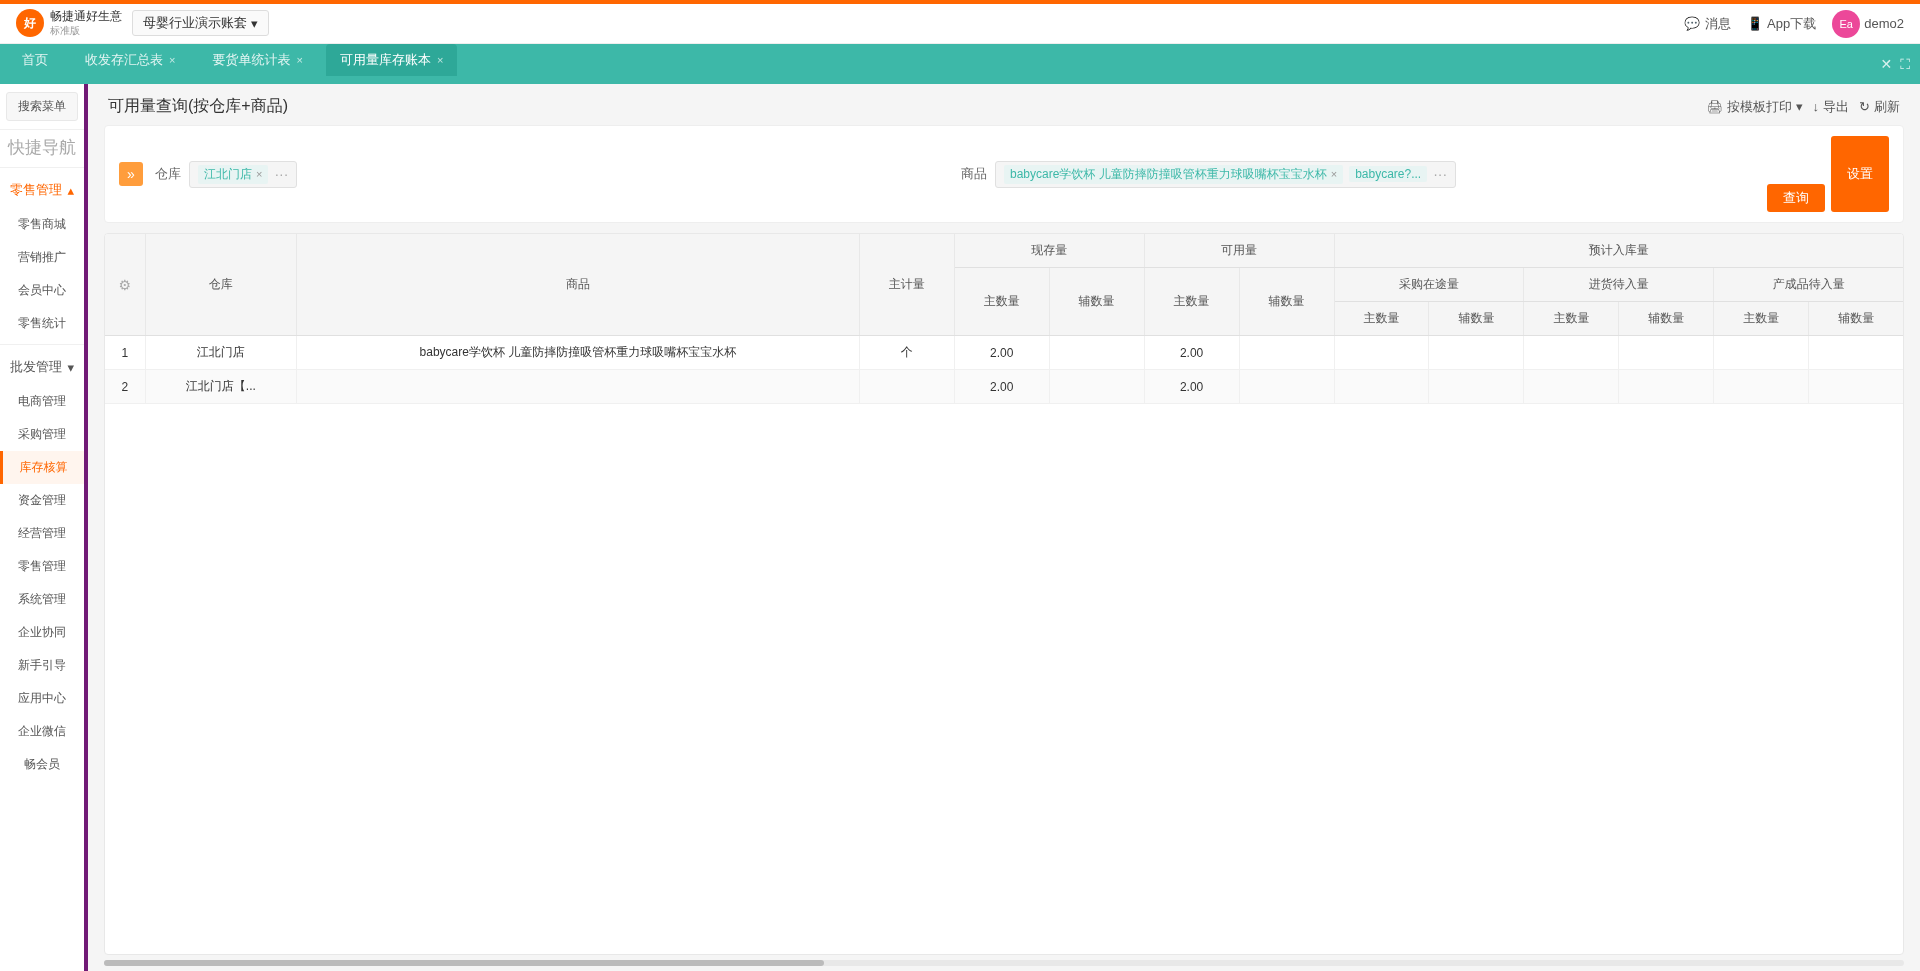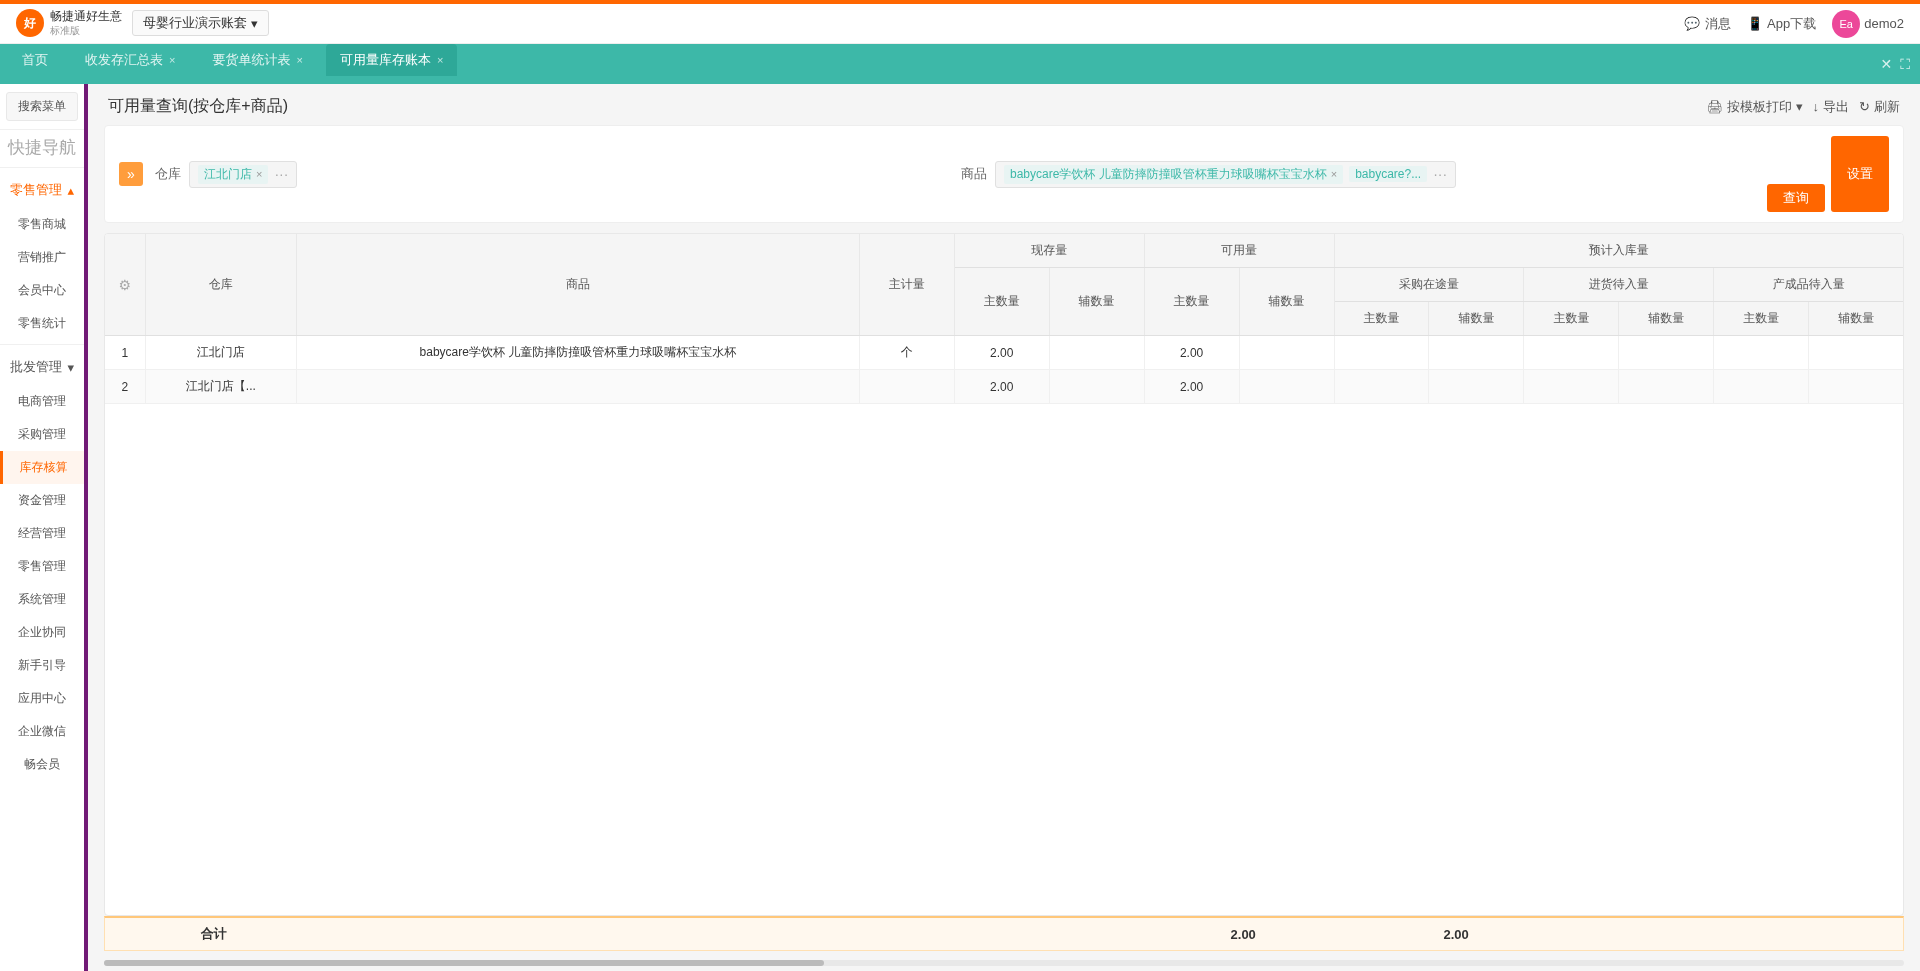--- a/index.html
+++ b/index.html
@@ -324,42 +324,20 @@
             <td></td>
             <td></td>
             <td></td>
             <td></td>
           </tr>
         </tbody>
       </table>
       <div style="flex:1;"></div>
     </div>
 
-    <div style="margin:0 16px 4px;background:#fff8ee;border:1px solid #ffe0b2;border-top:2px solid #ffc77a;display:flex;align-items:center;">
-      <table style="width:100%;border-collapse:collapse;font-size:13px;">
-        <tbody>
-            <tr class="total-row">
-          <td style="width:40px;padding:7px 10px;"></td>
-          <td style="padding:7px 10px;font-weight:600;text-align:center;">合计</td>
-          <td style="min-width:260px;padding:7px 10px;"></td>
-          <td style="padding:7px 10px;"></td>
-          <td style="padding:7px 16px 7px 10px;text-align:right;font-weight:700;">2.00</td>
-          <td style="padding:7px 10px;"></td>
-          <td style="padding:7px 16px 7px 10px;text-align:right;font-weight:700;">2.00</td>
-          <td style="padding:7px 10px;"></td>
-          <td style="padding:7px 10px;"></td>
-          <td style="padding:7px 10px;"></td>
-          <td style="padding:7px 10px;"></td>
-          <td style="padding:7px 10px;"></td>
-          <td style="padding:7px 10px;"></td>
-          <td style="padding:7px 10px;"></td>
-        </tr>
-      </tbody>
-        </table>
-    </div>
 
     <div class="scroll-area">
       <div class="scroll-track">
         <div class="scroll-thumb"></div>
       </div>
     </div>
   </div>
 </div>
 
 </body></html>

